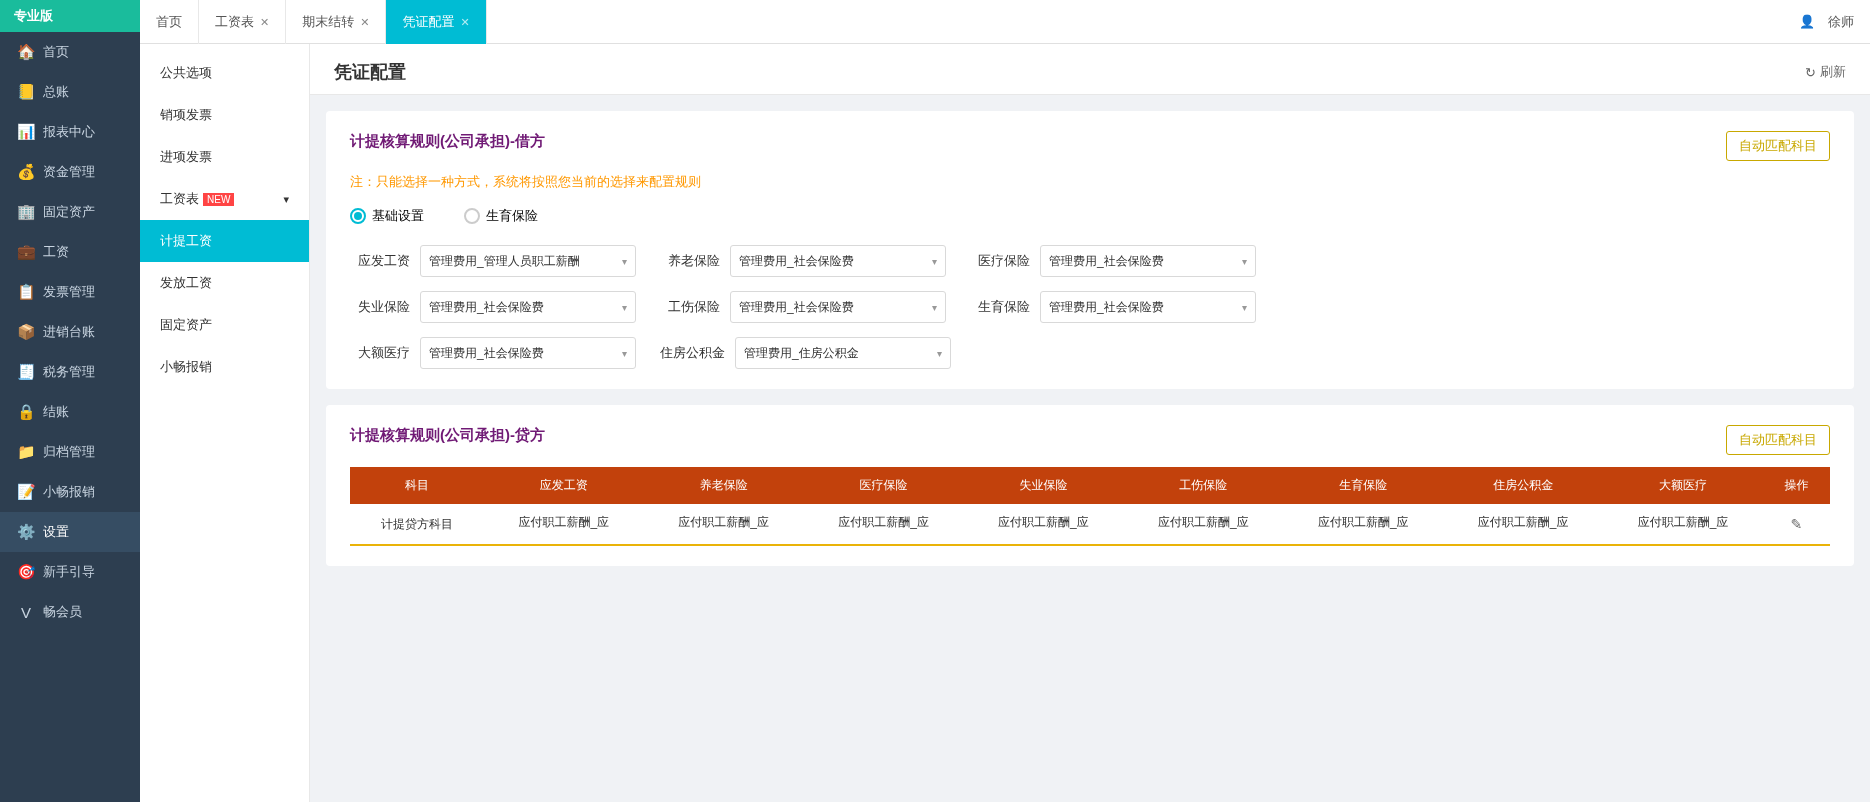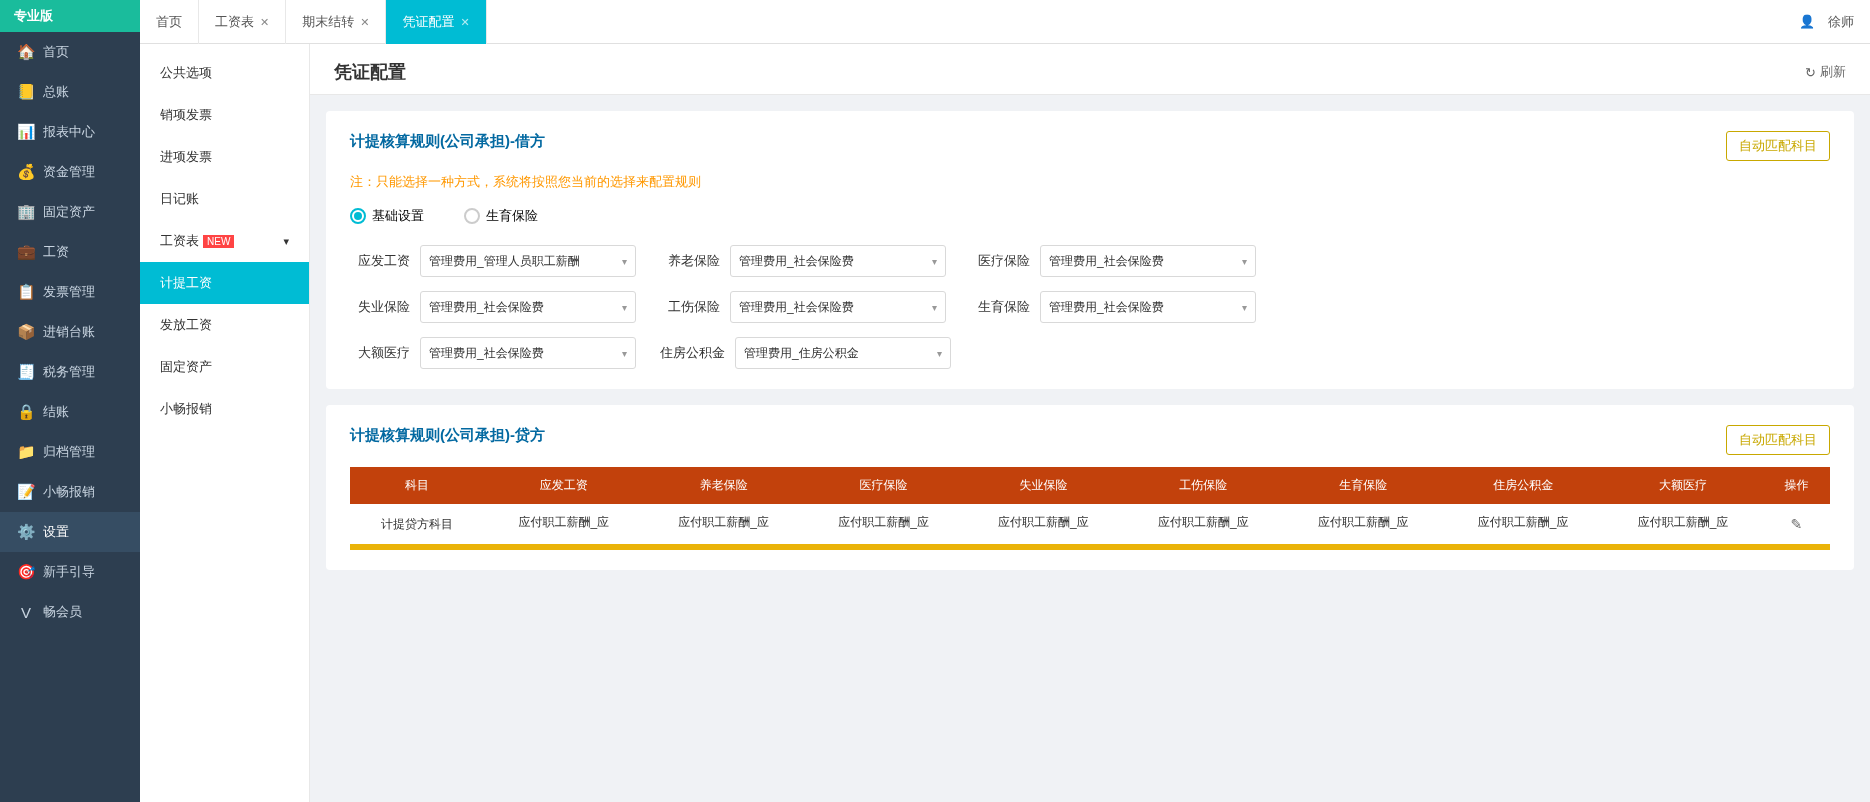--- a/index.html
+++ b/index.html
@@ -164,21 +164,21 @@
     
     .section {
       background: white;
       margin: 16px;
       border-radius: 4px;
       padding: 20px 24px;
     }
     .section-title {
       font-size: 15px;
       font-weight: bold;
-      color: #0369a1;
+      color: #701a75;
       margin-bottom: 10px;
     }
     .section-note {
       color: #ff9800;
       font-size: 13px;
       margin-bottom: 16px;
     }
 
     
     .radio-row {
@@ -297,21 +297,21 @@
     }
     .data-table th {
       padding: 10px 12px;
       text-align: center;
       font-weight: normal;
       white-space: nowrap;
     }
     .data-table td {
       padding: 10px 12px;
       text-align: center;
-      border-bottom: 6px solid #eab308;
+      border-bottom: 2px solid #eab308;
       color: #333;
       white-space: nowrap;
     }
     .data-table tbody tr { background: white; }
     .table-cell-trunc {
       max-width: 130px;
       overflow: hidden;
       text-overflow: ellipsis;
       white-space: nowrap;
       display: inline-block;
@@ -431,23 +431,20 @@
     <div class="left-nav">
       <div id="left-nav-items">
           <div class="left-nav-item">
             <span>公共选项</span>
           </div>
           <div class="left-nav-item">
             <span>销项发票</span>
           </div>
           <div class="left-nav-item">
             <span>进项发票</span>
-          </div>
-          <div class="left-nav-item">
-            <span>日记账</span>
           </div>
           <div class="left-nav-item">
             <span>工资表<span class="new-badge">NEW</span></span>
             <span class="arrow">▾</span>
           </div>
           <div class="left-nav-item active">
             <span>计提工资</span>
           </div>
           <div class="left-nav-item">
             <span>发放工资</span>

